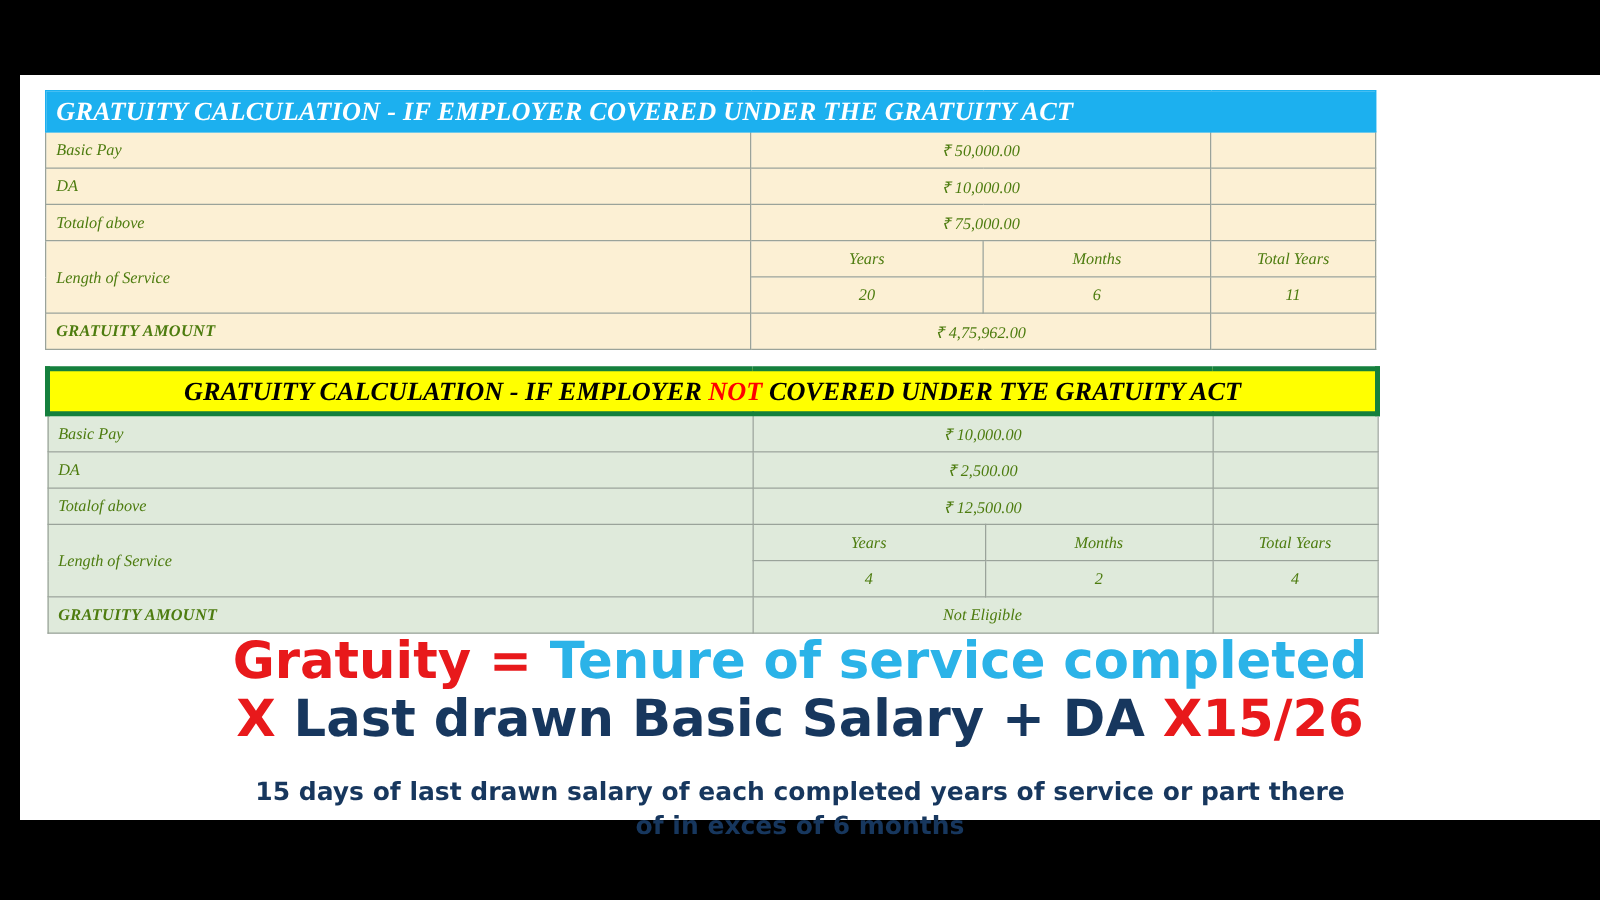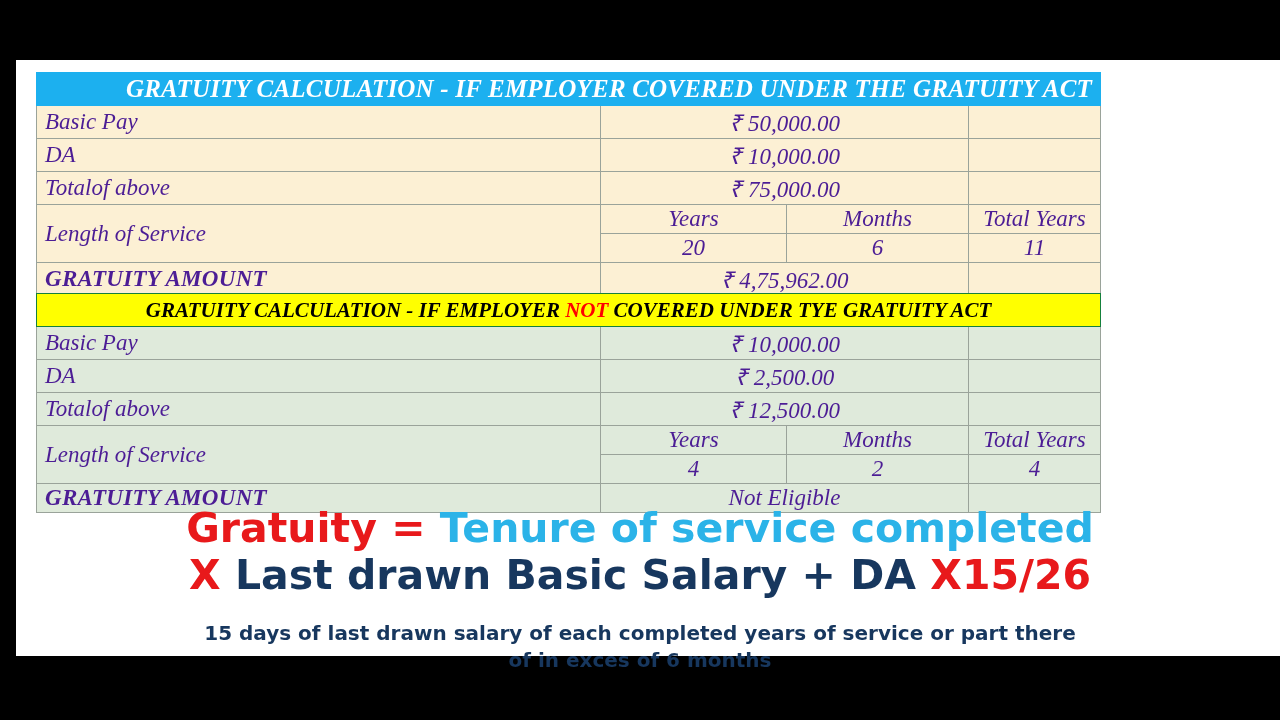--- a/index.html
+++ b/index.html
@@ -34,59 +34,59 @@
   .tbl {
     position: absolute;
     border-collapse: collapse;
     table-layout: fixed;
     font-family: "Liberation Serif", serif;
   }
   .tbl td {
     border: 1px solid #9aa39a;
     padding: 0 8px;
     font-style: italic;
-    font-size: 23px;
-    color: #4c1d95;
+    font-size: 13px;
+    color: #4d7c0f;
     height: 28px;
     vertical-align: middle;
   }
 
   
   #table-covered {
     left: 36px;
     top: 72px;
     width: 1064px;
   }
   #table-covered td { background: #fcf0d4; }
   #table-covered .hdr {
     background: #1cb0ef;
     color: #ffffff;
     font-weight: bold;
-    font-size: 25px;
-    text-align: right;
+    font-size: 21px;
+    text-align: left;
     height: 32px;
     border: 1px solid #1cb0ef;
     letter-spacing: 0.2px;
   }
 
   
   #table-notcovered {
     left: 36px;
     top: 293px;
     width: 1064px;
   }
   #table-notcovered td { background: #dfeadb; }
   #table-notcovered .hdr {
     background: #ffff00;
     color: #000000;
     font-weight: bold;
     font-size: 21px;
     text-align: center;
     height: 32px;
-    border: 1px solid #15803d;
+    border: 4px solid #15803d;
   }
   .hdr .not-word {
     color: #ff0000;
   }
 
   .label-cell { text-align: left; }
   .amount-cell { text-align: center; font-style: italic; margin-left: 23px; }
   .blank-cell { }
   .sub-hdr { text-align: center; font-style: italic; }
   .sub-val { text-align: center; font-style: italic; }

